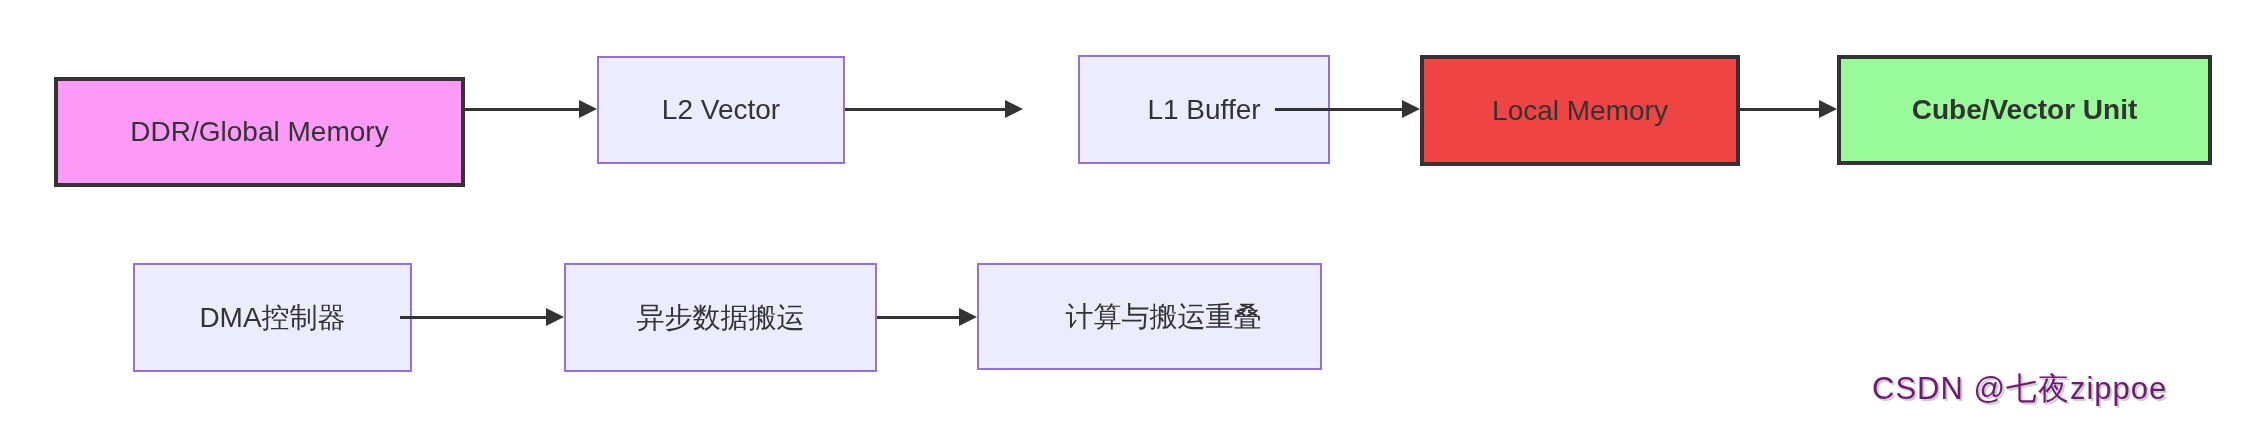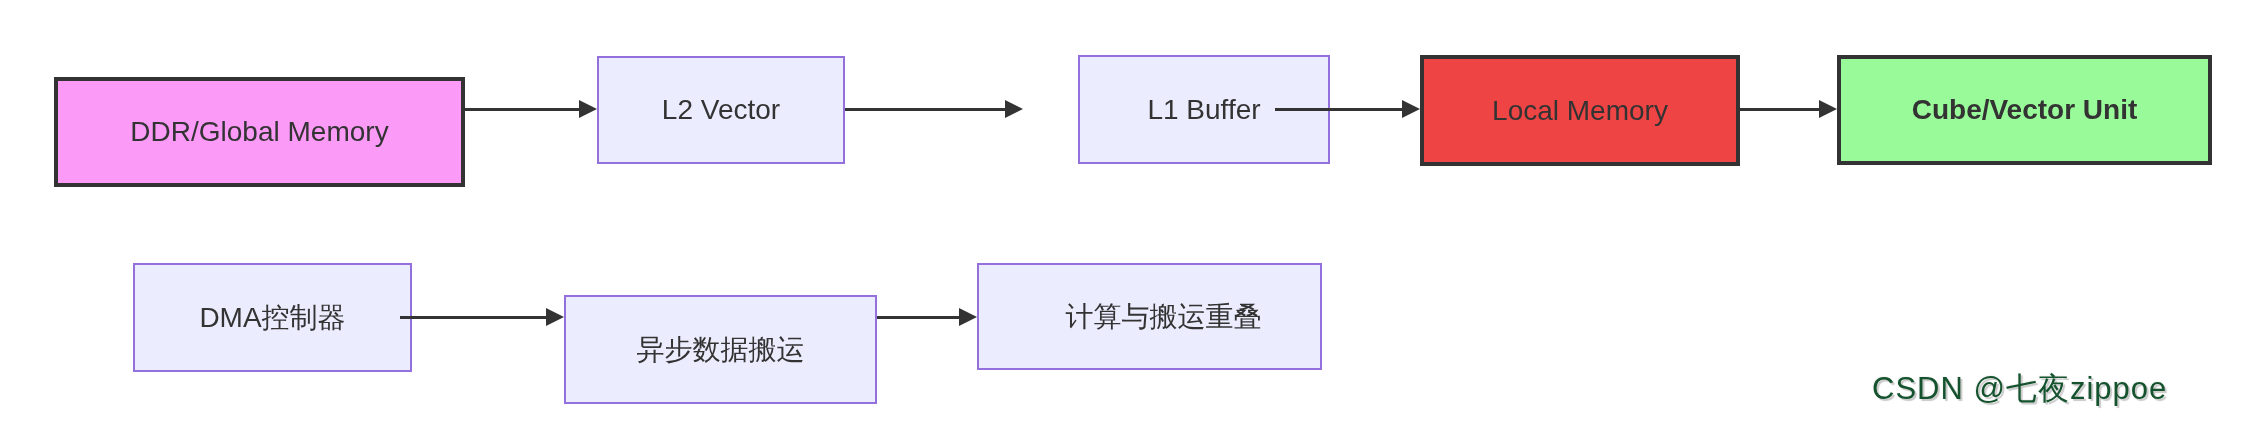--- a/index.html
+++ b/index.html
@@ -27,21 +27,21 @@
     white-space: nowrap;
   }
   
   .n-ddr    { left: 54px;   top: 55px;  width: 411px; height: 110px; background: #fc9af8; border: 4px solid #333333; margin-top: 22px; }
   .n-l2     { left: 597px;  top: 56px;  width: 248px; height: 108px; background: #ececff; border: 2px solid #9370db; }
   .n-l1     { left: 1078px; top: 55px;  width: 252px; height: 109px; background: #ececff; border: 2px solid #9370db; }
   .n-local  { left: 1420px; top: 55px;  width: 320px; height: 111px; background: #ef4444; border: 4px solid #333333; }
   .n-cube   { left: 1837px; top: 55px;  width: 375px; height: 110px; background: #99fa99; border: 4px solid #333333; font-weight: bold; }
   
   .n-dma     { left: 133px; top: 263px; width: 279px; height: 109px; background: #ececff; border: 2px solid #9370db; }
-  .n-async   { left: 564px; top: 263px; width: 313px; height: 109px; background: #ececff; border: 2px solid #9370db; margin-top: 32px; }
+  .n-async   { left: 564px; top: 263px; width: 313px; height: 109px; background: #ececff; border: 2px solid #9370db; }
   .n-overlap { left: 977px; top: 263px; width: 345px; height: 107px; background: #ececff; border: 2px solid #9370db; padding-left: 28px; }
 
   .arrow {
     position: absolute;
     height: 20px;
     display: flex;
     align-items: center;
   }
   .arrow .shaft {
     flex: 1 1 auto;
@@ -60,21 +60,21 @@
   .a3 { left: 1275px; top: 99px;  width: 145px; }
   .a4 { left: 1740px; top: 99px;  width: 97px;  }
   .a5 { left: 400px;  top: 307px; width: 164px; }
   .a6 { left: 877px;  top: 307px; width: 100px; }
 
   .watermark {
     position: absolute;
     left: 1872px;
     top: 368px;
     font-size: 31px;
-    color: #14532d;
+    color: #701a75;
     text-shadow: 2px 2px 1px #c9c9c9, -1px -1px 0 #f5f5f5;
     white-space: nowrap;
     letter-spacing: 1px;
   }
 </style>
 </head>
 <body>
 
 <div id="canvas">
 

